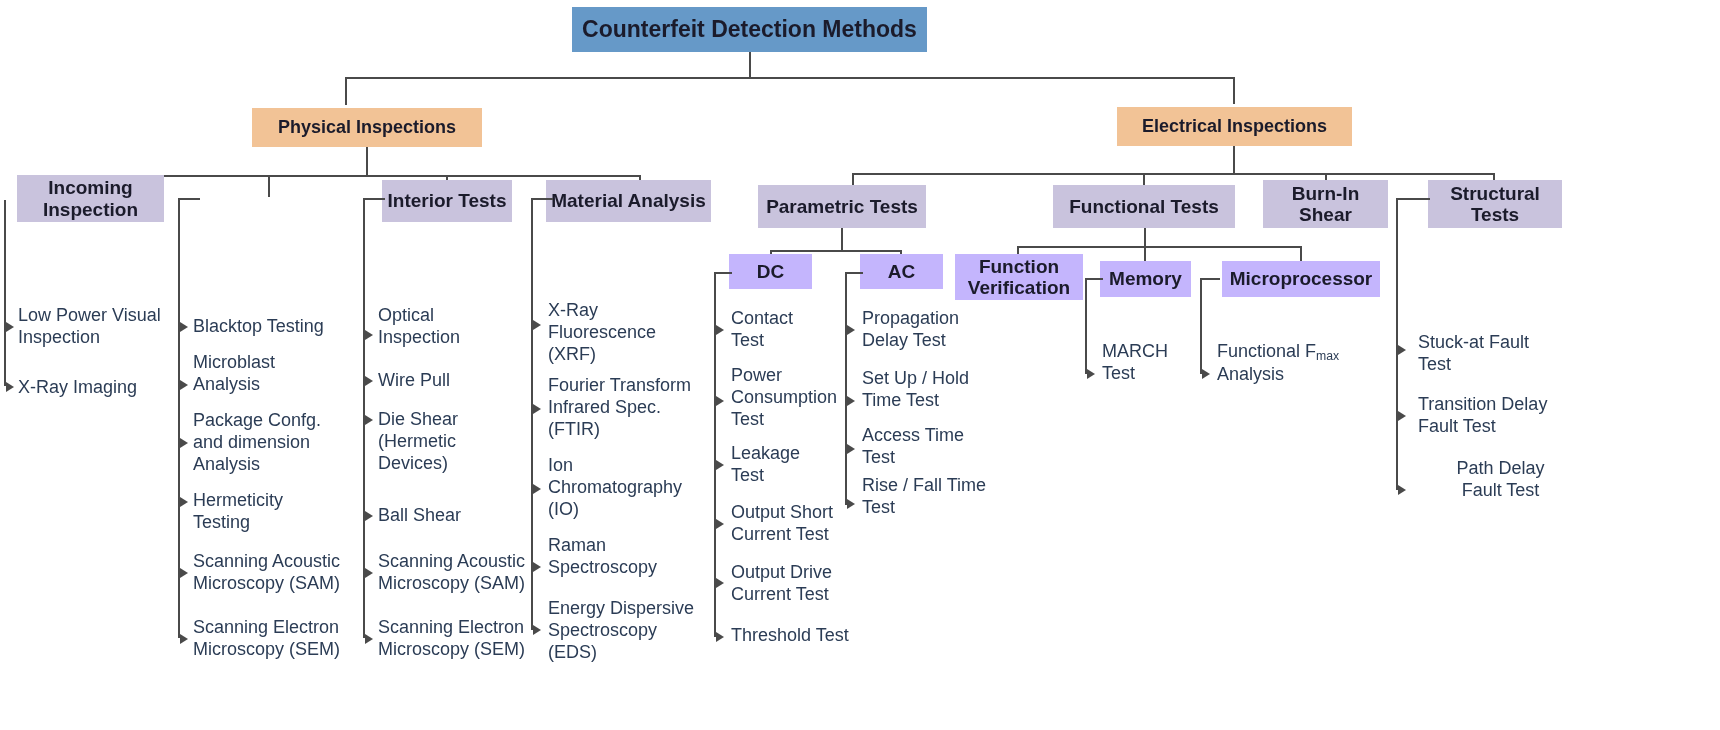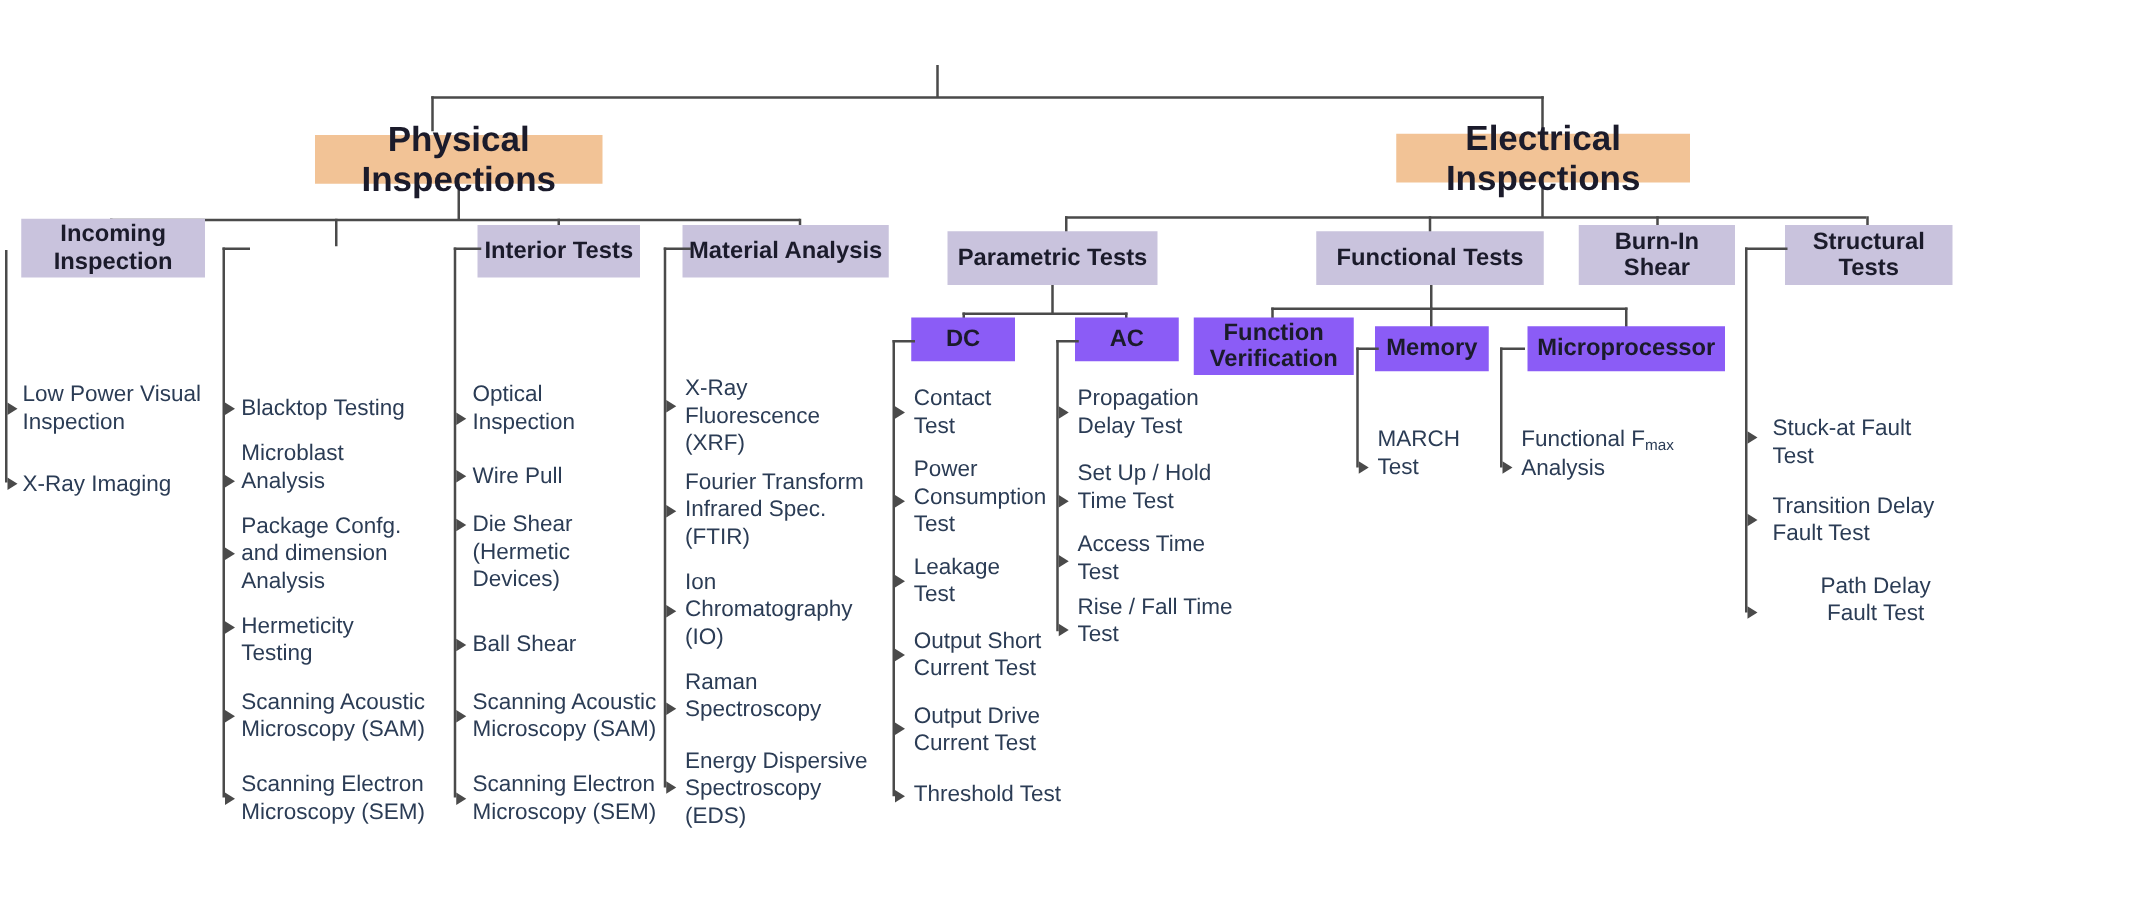--- a/index.html
+++ b/index.html
@@ -2,23 +2,23 @@
 <html><head>
 <meta charset="utf-8">
 <style>
   html,body{margin:0;padding:0;background:#ffffff;}
   body{font-family:"Liberation Sans","DejaVu Sans",sans-serif;}
   #canvas{position:relative;width:1720px;height:730px;background:#ffffff;overflow:hidden;}
 
   .node{position:absolute;box-sizing:border-box;display:flex;align-items:center;justify-content:center;
         text-align:center;font-weight:bold;color:#1b1b2b;line-height:1.12;}
   .root{background:#6699c8;font-size:23px;}
-  .lvl1{background:#f2c396;font-size:28px;}
+  .lvl1{background:#f2c396;font-size:18px;}
   .lvl2{background:#c9c3dd;font-size:19px;}
-  .lvl3{background:#8b5cf6;font-size:19px;}
+  .lvl3{background:#c4b5fd;font-size:19px;}
 
   .leaf{position:absolute;font-size:18px;color:#2b3c55;line-height:1.22;font-weight:normal;
         text-align:left;white-space:pre-line;}
 
   .ln{position:absolute;background:#4a4a4a;}
   .hln{height:2px;}
   .vln{width:2px;}
 
   .arrow{position:absolute;width:0;height:0;border-style:solid;
          border-width:5px 0 5px 8px;border-color:transparent transparent transparent #4a4a4a;}
@@ -53,20 +53,21 @@
   <div class="ln hln" style="left:770px;top:250px;width:132px;"></div>
   <div class="ln vln" style="left:770px;top:250px;height:12px;"></div>
   <div class="ln vln" style="left:900px;top:250px;height:12px;"></div>
 
   <div class="ln vln" style="left:1144px;top:228px;height:20px;"></div>
   <div class="ln hln" style="left:1017px;top:246px;width:285px;"></div>
   <div class="ln vln" style="left:1017px;top:246px;height:12px;"></div>
   <div class="ln vln" style="left:1144px;top:246px;height:16px;"></div>
   <div class="ln vln" style="left:1300px;top:246px;height:16px;"></div>
 
+  <div class="node root" style="left:572px;top:7px;width:355px;height:45px;">Counterfeit Detection Methods</div>
 
   <div class="node lvl1" style="left:252px;top:108px;width:230px;height:39px;">Physical Inspections</div>
   <div class="node lvl1" style="left:1117px;top:107px;width:235px;height:39px;">Electrical Inspections</div>
 
   <div class="node lvl2" style="left:17px;top:175px;width:147px;height:47px;">Incoming
 Inspection</div>
   <div class="node lvl2" style="left:382px;top:180px;width:130px;height:42px;">Interior Tests</div>
   <div class="node lvl2" style="left:546px;top:180px;width:165px;height:42px;">Material Analysis</div>
 
   <div class="node lvl2" style="left:758px;top:185px;width:168px;height:43px;">Parametric Tests</div>

